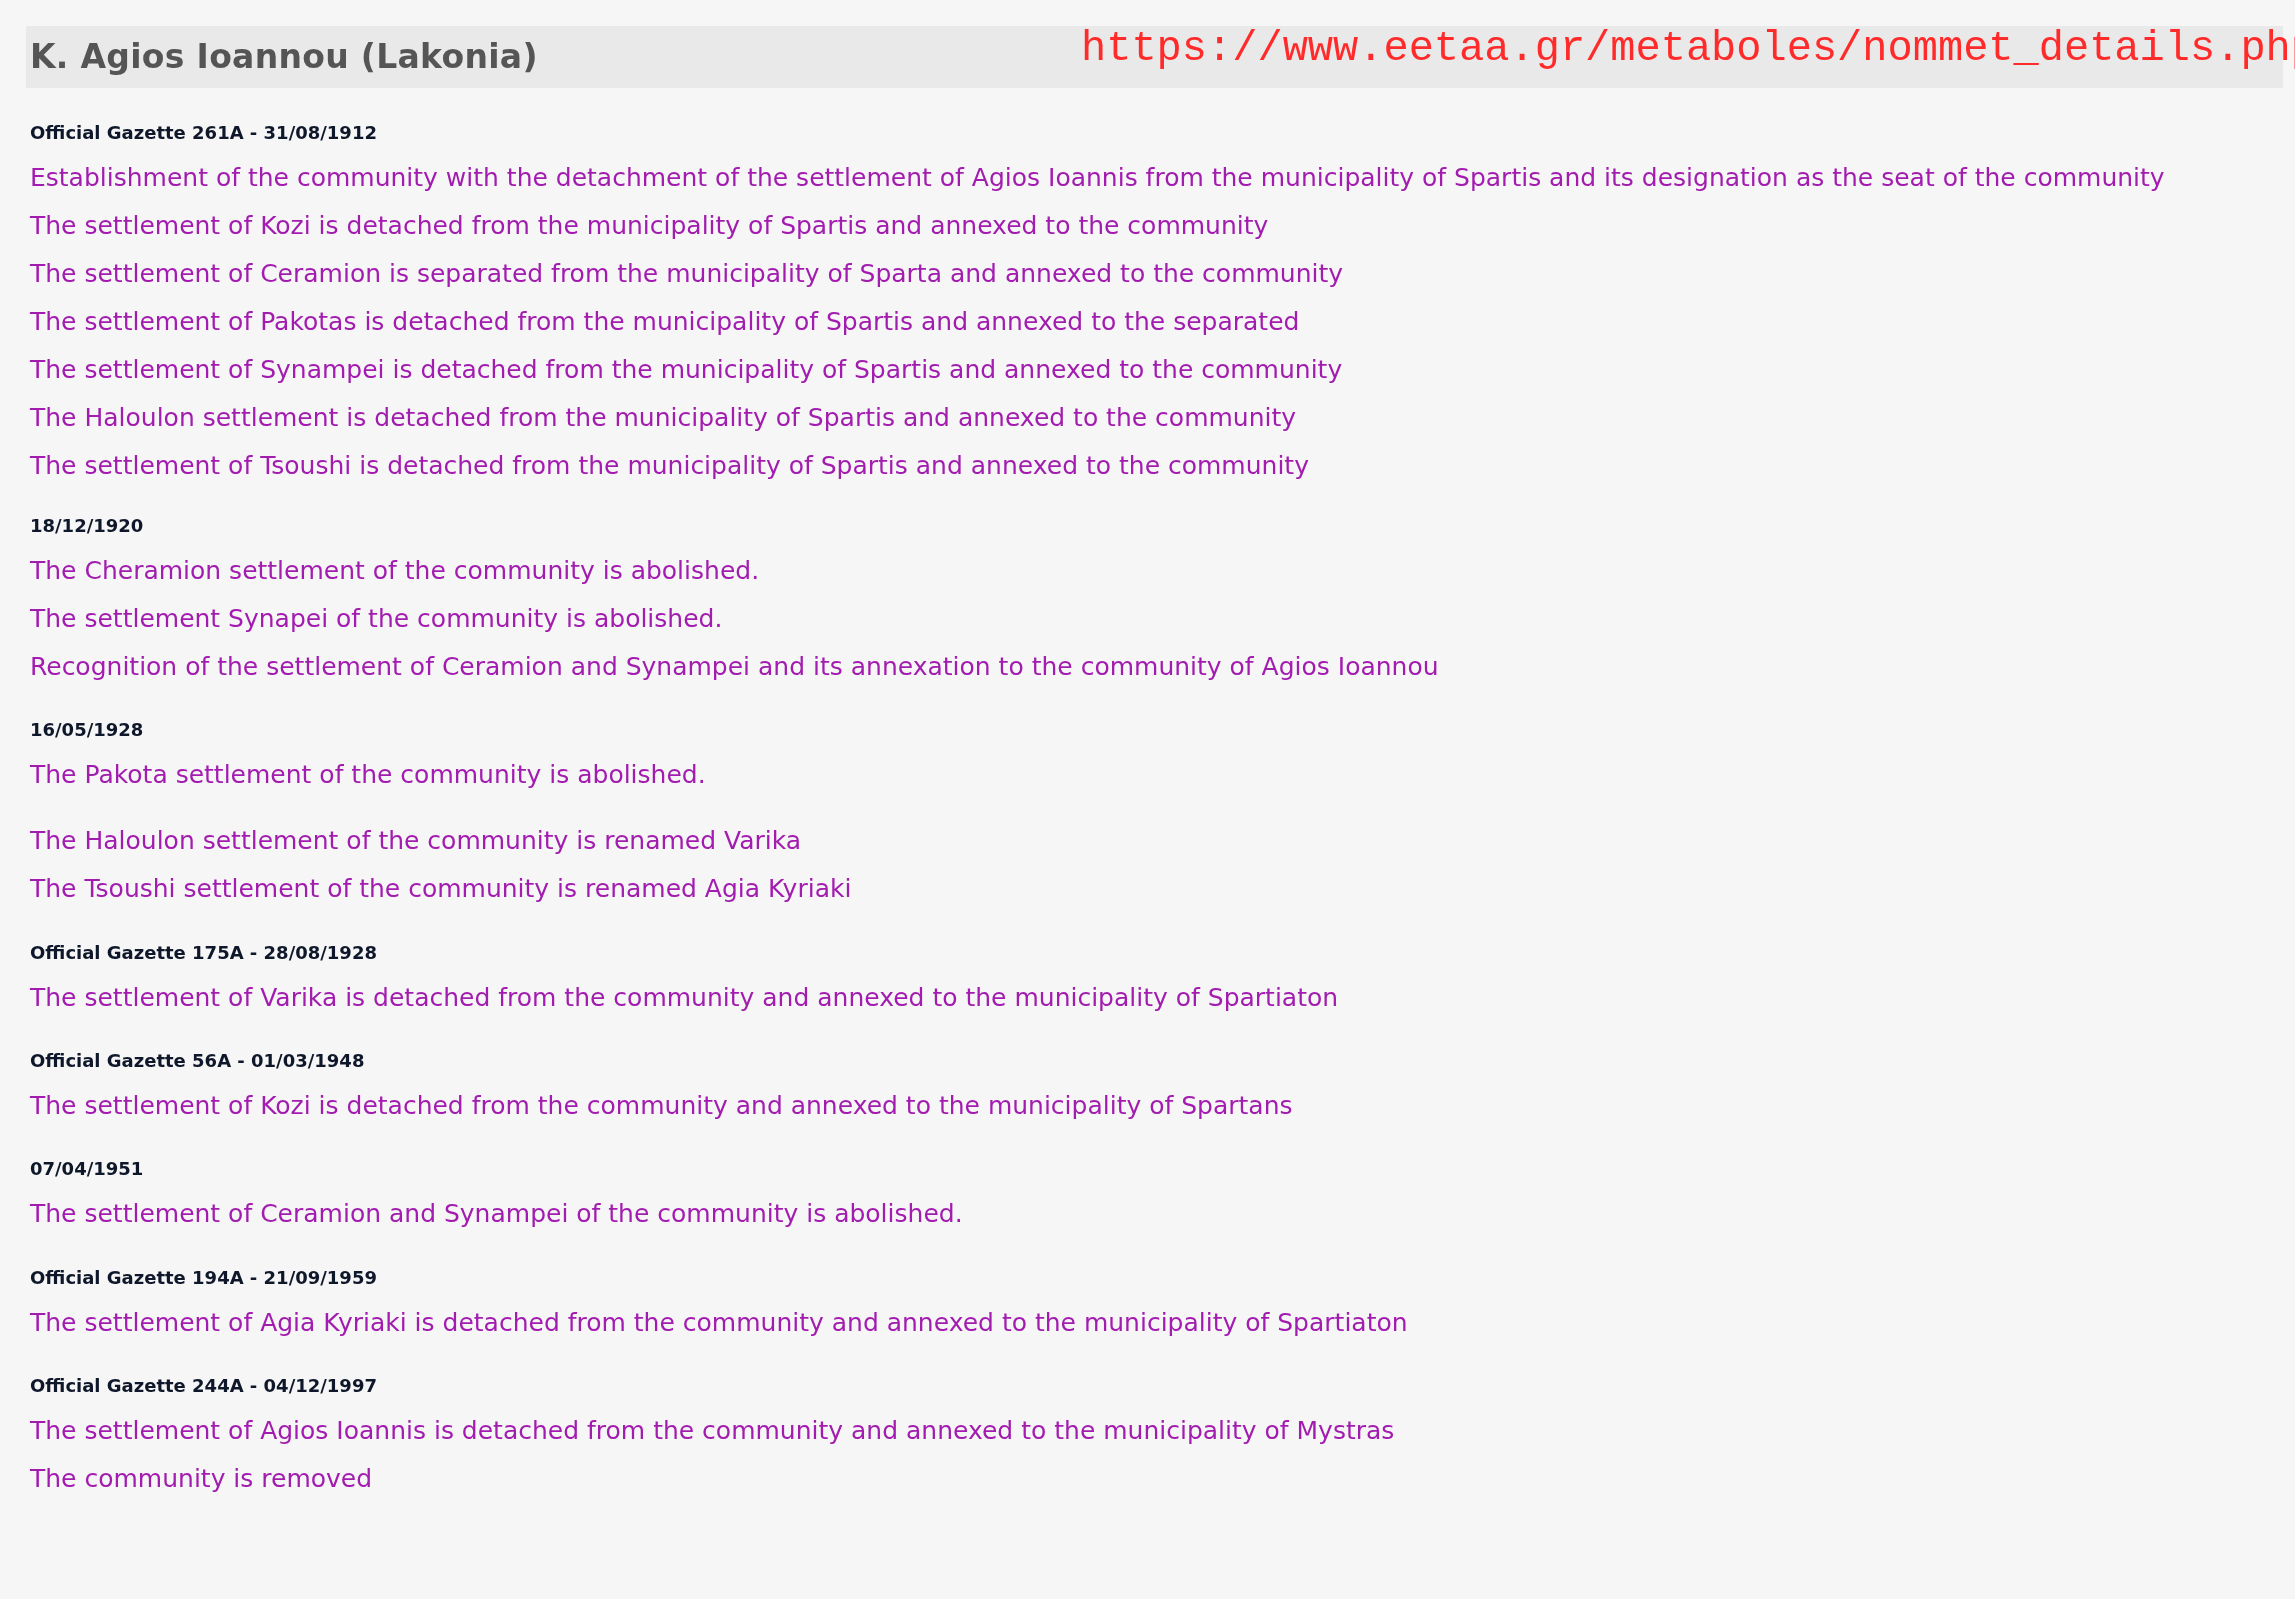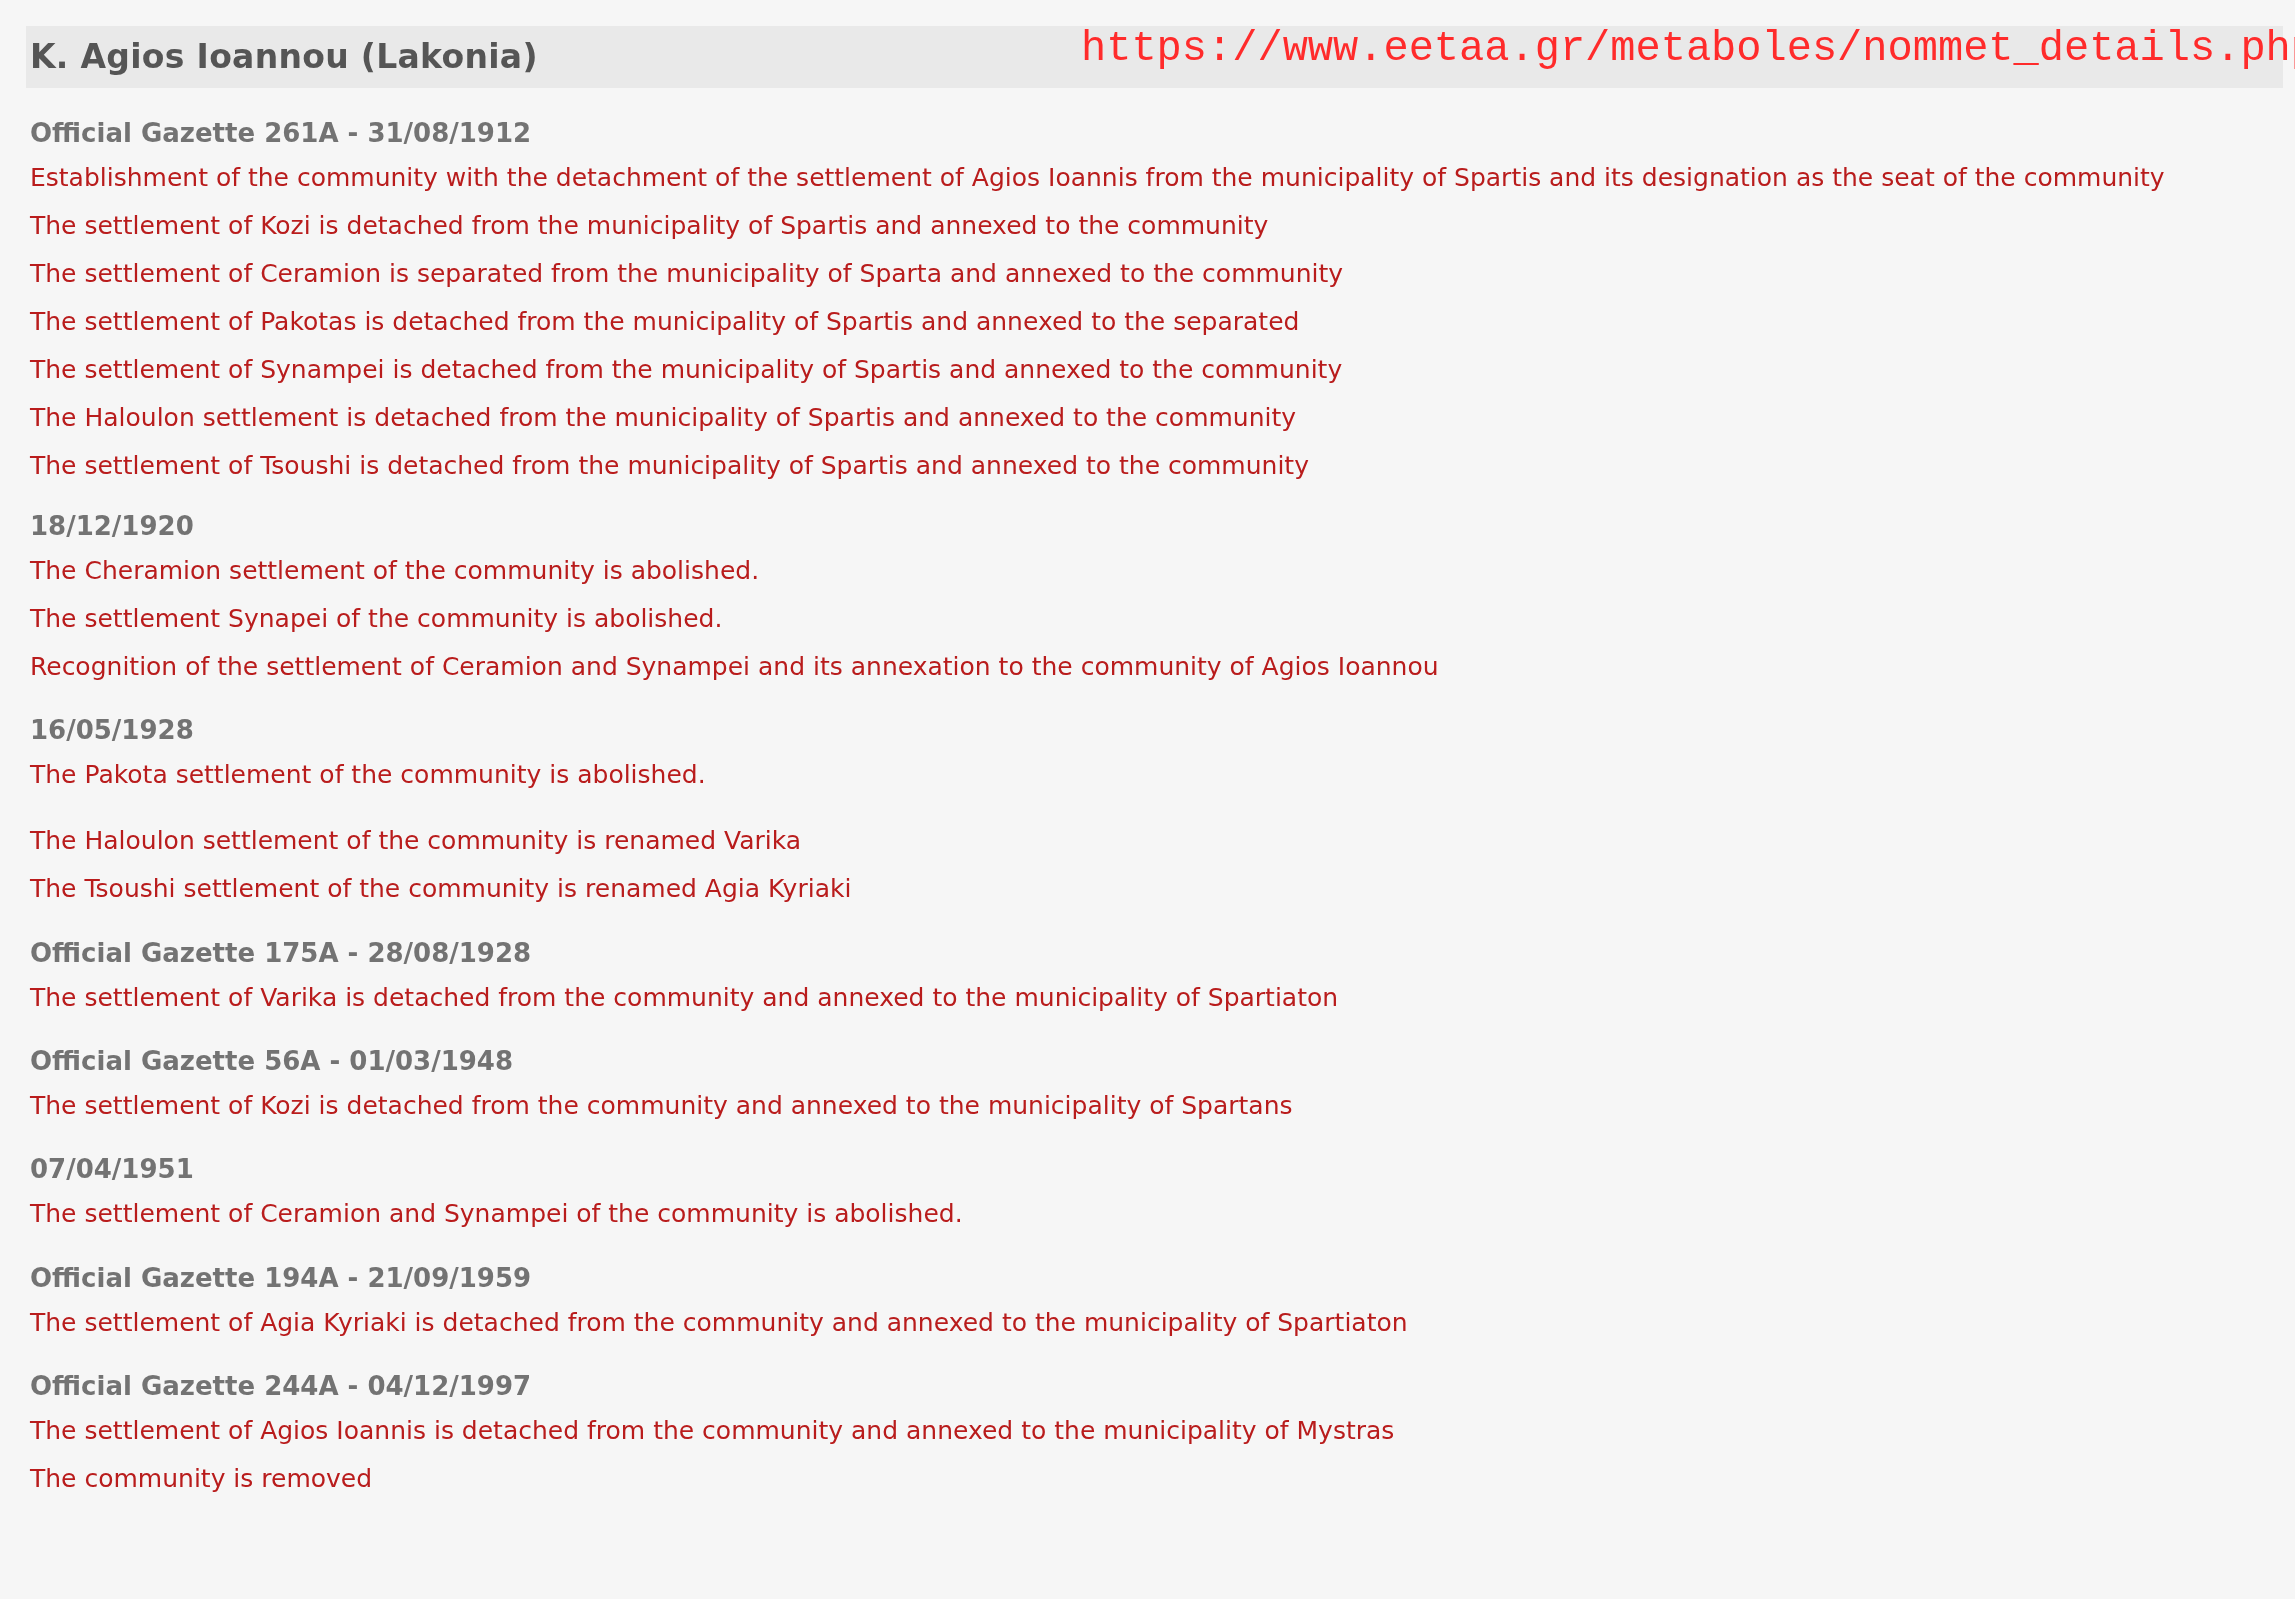--- a/index.html
+++ b/index.html
@@ -57,30 +57,30 @@
     .content {
       position: absolute;
       left: 30px;
       top: 112px;
       width: 2234px;
     }
     .section {
       margin-bottom: 18.4px;
     }
     .section-heading {
-      font-size: 26px;
+      font-size: 18px;
       font-weight: bold;
-      color: #737373;
+      color: #0f172a;
       height: 42px;
       line-height: 42px;
       white-space: nowrap;
     }
     .entry {
       font-size: 25px;
-      color: #b91c1c;
+      color: #a21caf;
       height: 48px;
       line-height: 48px;
       white-space: nowrap;
     }
   </style>
 </head>
 <body>
 
 <div class="page">
 

